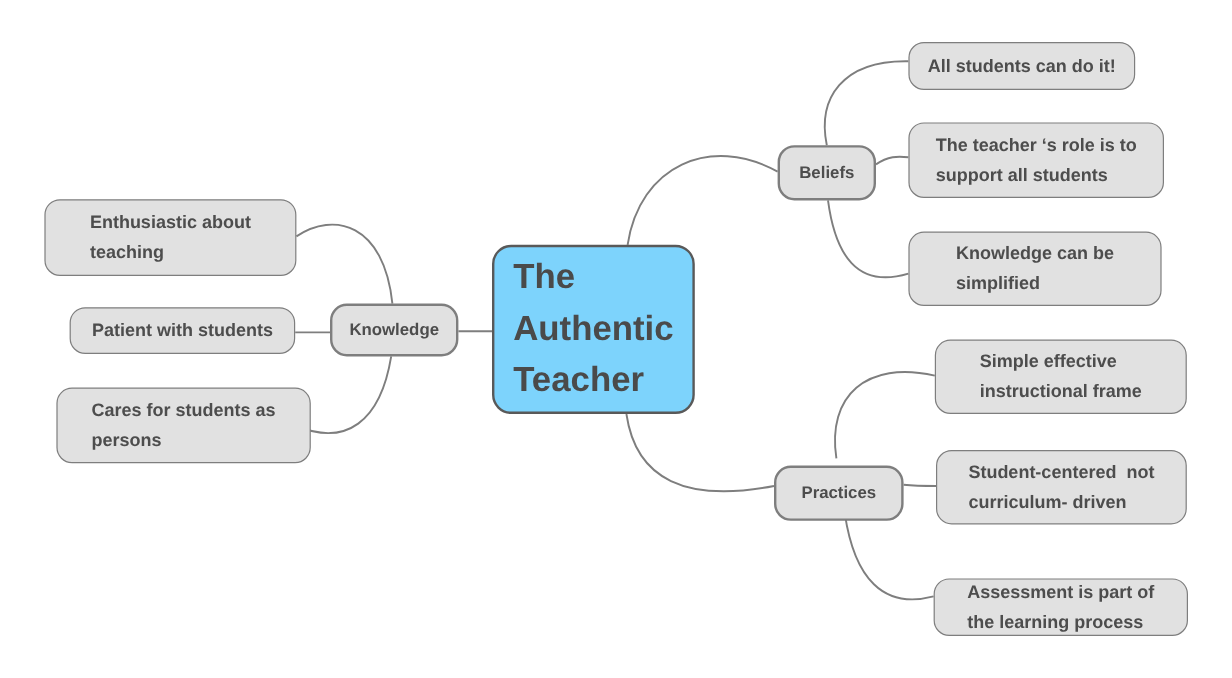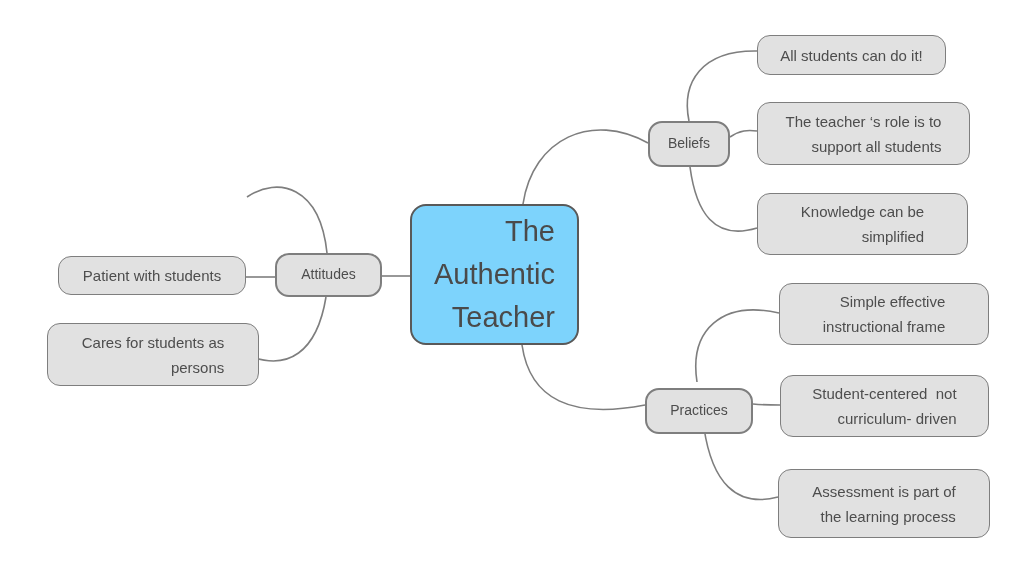--- a/index.html
+++ b/index.html
@@ -24,23 +24,23 @@
     fill: none;
     stroke: #7e7e7e;
     stroke-width: 1.6;
   }
   .node {
     position: absolute;
     box-sizing: border-box;
     display: flex;
     align-items: center;
     justify-content: center;
-    text-align: right;
+    text-align: left;
     color: #4d4d4d;
-    font-weight: normal;
+    font-weight: bold;
     white-space: pre-wrap;
     line-height: 1.55;
   }
   .node.center {
     left: 410px; top: 204px; width: 169px; height: 141px;
     background: #7dd3fc;
     border: 2px solid #595959;
     border-radius: 16px;
     font-size: 29px;
     line-height: 1.48;
@@ -65,21 +65,21 @@
   .pos-practices { left: 645px; top: 388px; width: 108px; height: 46px; }
   
   .pos-enthusiastic     { left: 37px;  top: 166px; width: 210px; height: 64px; }
   .pos-patient          { left: 58px;  top: 256px; width: 188px; height: 39px; }
   .pos-cares            { left: 35px;  top: 323px; width: 212px; height: 63px; margin-left: 12px; }
   .pos-all-students     { left: 757px; top: 35px;  width: 189px; height: 40px; }
   .pos-teacher-role     { left: 757px; top: 102px; width: 213px; height: 63px; }
   .pos-knowledge        { left: 757px; top: 193px; width: 211px; height: 62px; }
   .pos-simple           { left: 779px; top: 283px; width: 210px; height: 62px; }
   .pos-student-centered { left: 780px; top: 375px; width: 209px; height: 62px; }
-  .pos-assessment       { left: 778px; top: 469px; width: 212px; height: 69px; }
+  .pos-assessment       { left: 778px; top: 482px; width: 212px; height: 48px; }
 </style>
 </head>
 <body>
 
 <div class="canvas">
 
   <svg class="connectors" viewBox="0 0 1027 565" xmlns="http://www.w3.org/2000/svg">
     <path d="M 382 276 L 410 276"></path>
     <path d="M 247 197 C 278 176 320 186 327 253"></path>
     <path d="M 246 277 L 275 277"></path>
@@ -91,24 +91,26 @@
     <path d="M 522 345 C 530 400 572 419 645 405"></path>
     <path d="M 697 382 C 689 330 722 300 779 313"></path>
     <path d="M 753 404 C 763 405 770 405 780 405"></path>
     <path d="M 704 428 C 712 482 736 508 778 497"></path>
   </svg>
 
   <div class="node center">The
 Authentic
 Teacher</div>
 
-  <div class="node branch pos-attitudes">Attitudes</div>
+  <div class="node branch pos-attitudes">Knowledge</div>
   <div class="node branch pos-beliefs">Beliefs</div>
   <div class="node branch pos-practices">Practices</div>
 
+  <div class="node leaf pos-enthusiastic">Enthusiastic about
+teaching</div>
   <div class="node leaf pos-patient">Patient with students</div>
   <div class="node leaf pos-cares">Cares for students as
 persons</div>
 
   <div class="node leaf pos-all-students">All students can do it!</div>
   <div class="node leaf pos-teacher-role">The teacher ‘s role is to
 support all students</div>
   <div class="node leaf pos-knowledge">Knowledge can be
 simplified</div>
 

